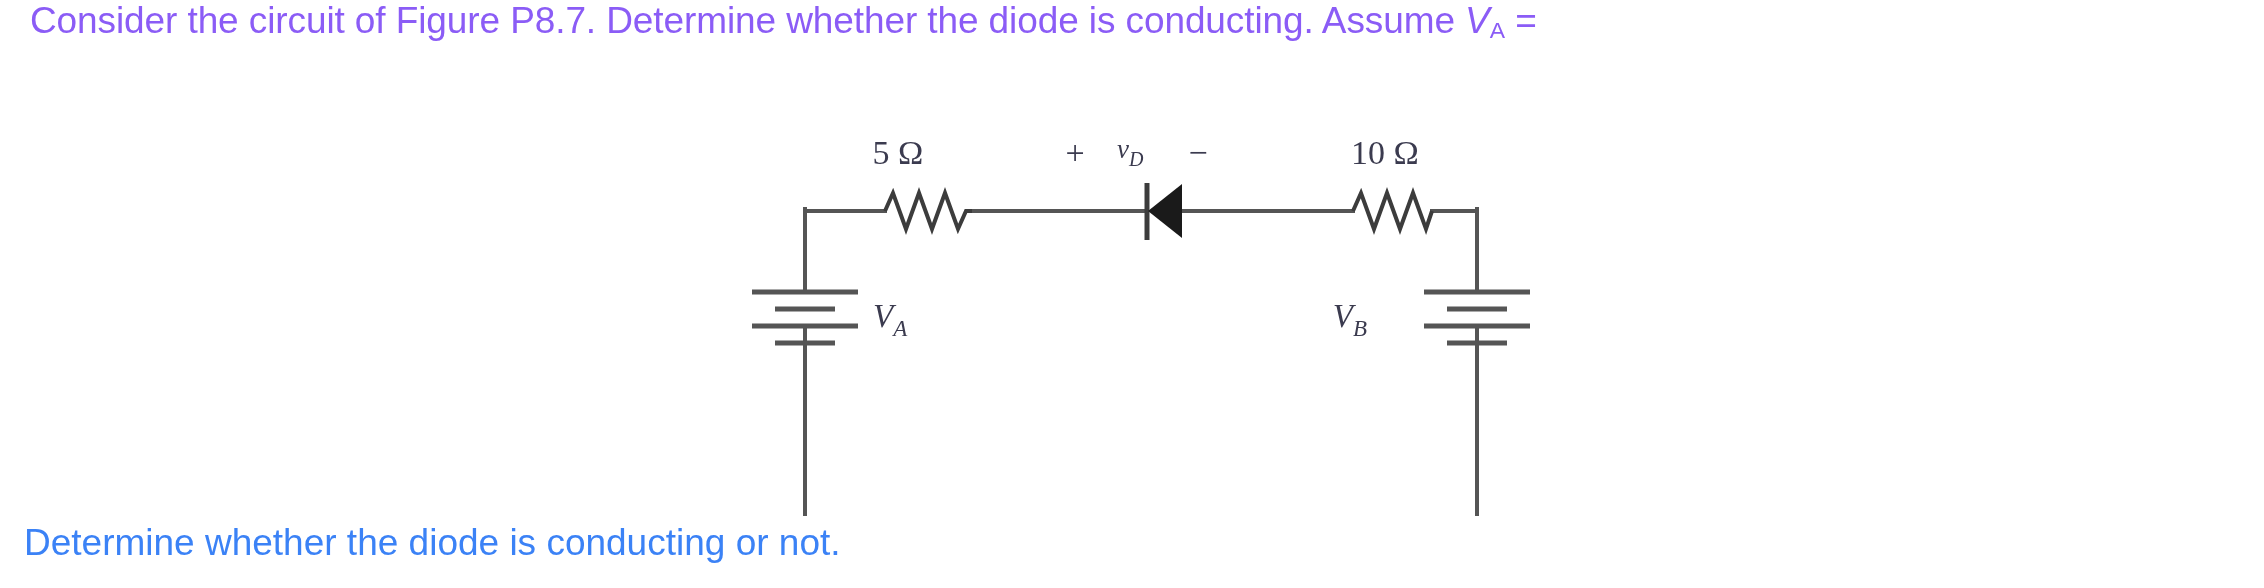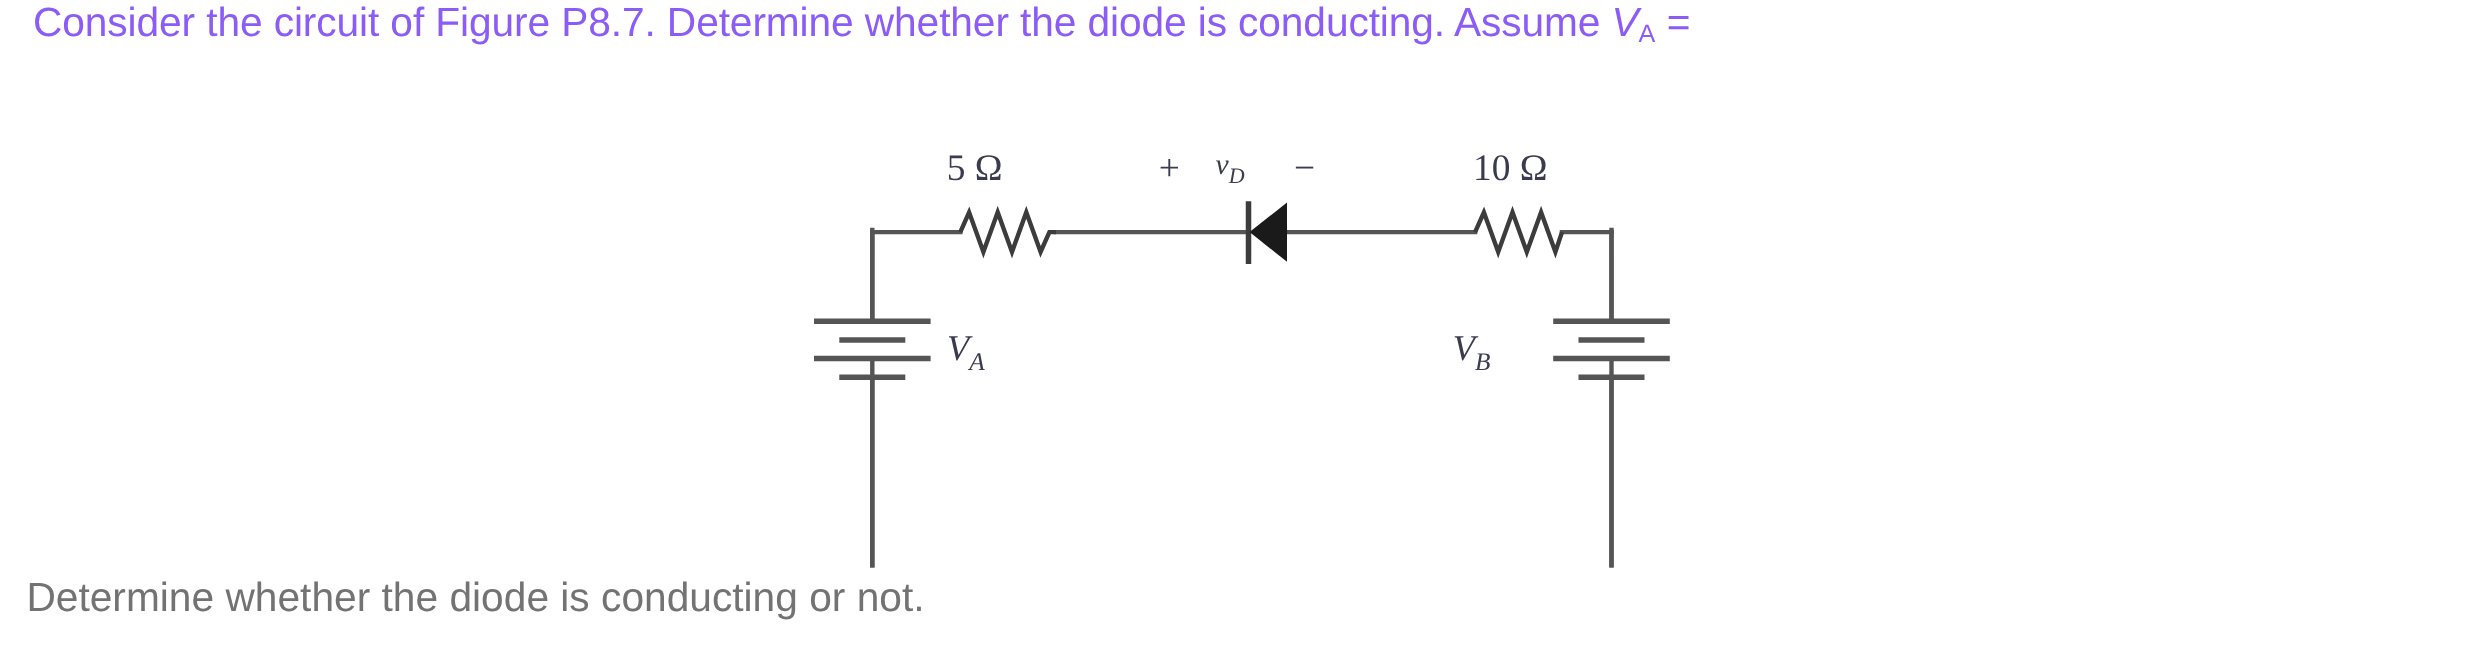--- a/index.html
+++ b/index.html
@@ -28,25 +28,25 @@
     font-size:0.62em;
     vertical-align:-0.22em;
     letter-spacing:0;
   }
   .footer-text {
     position:absolute;
     left:24px; top:522px;
     font-size:37px;
     line-height:41px;
     white-space:nowrap;
-    color:#737373;
+    color:#3b82f6;
   }
   .figure {
     position:absolute;
-    left:0; top:96px;
+    left:12px; top:96px;
     width:1904px; height:420px;padding-left:28px;
   }
   .figure svg { display:block; }
   .serif-lbl {
     font-family:"Liberation Serif", serif;
   }
 </style>
 </head>
 <body>
 

